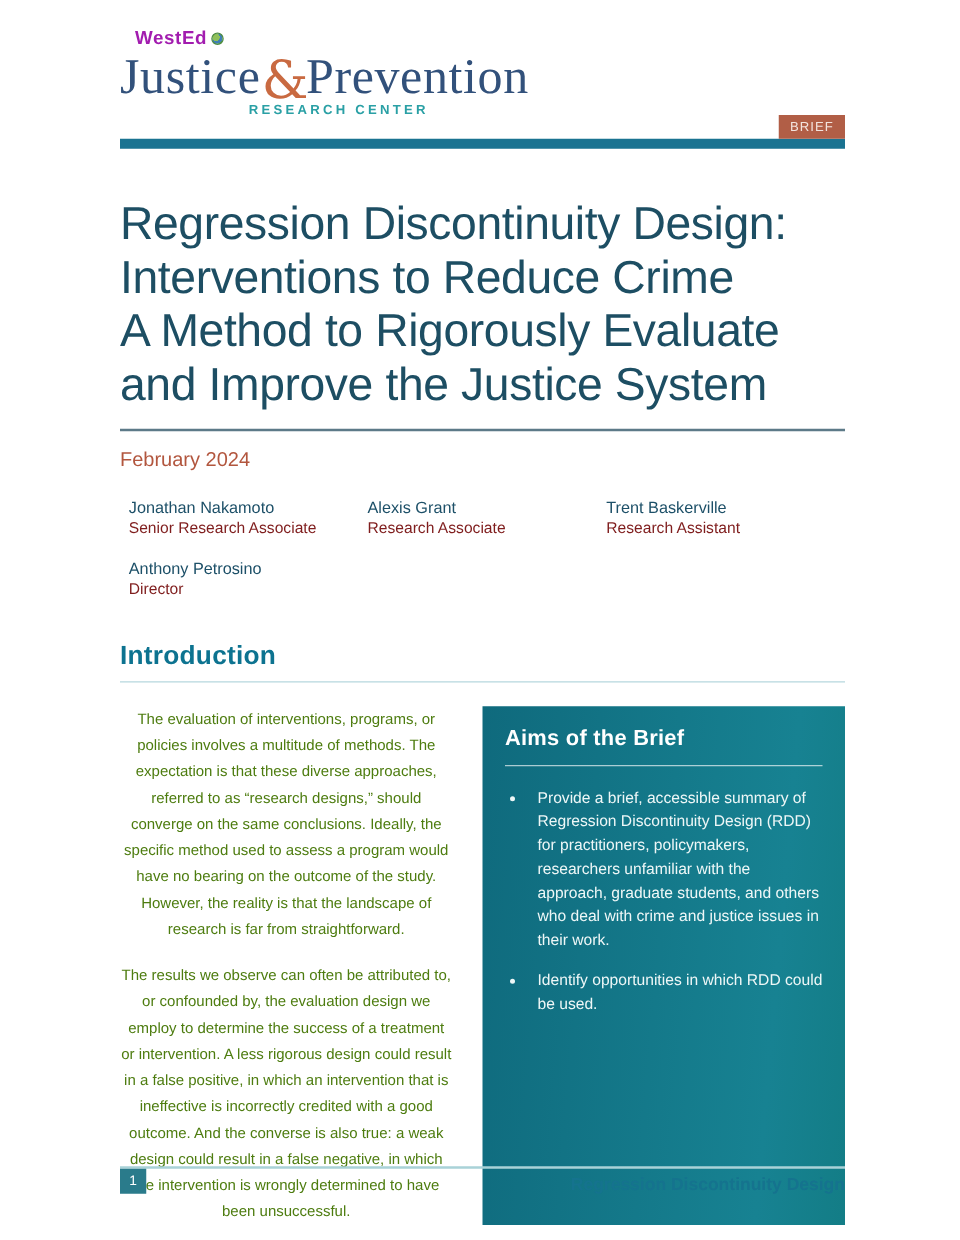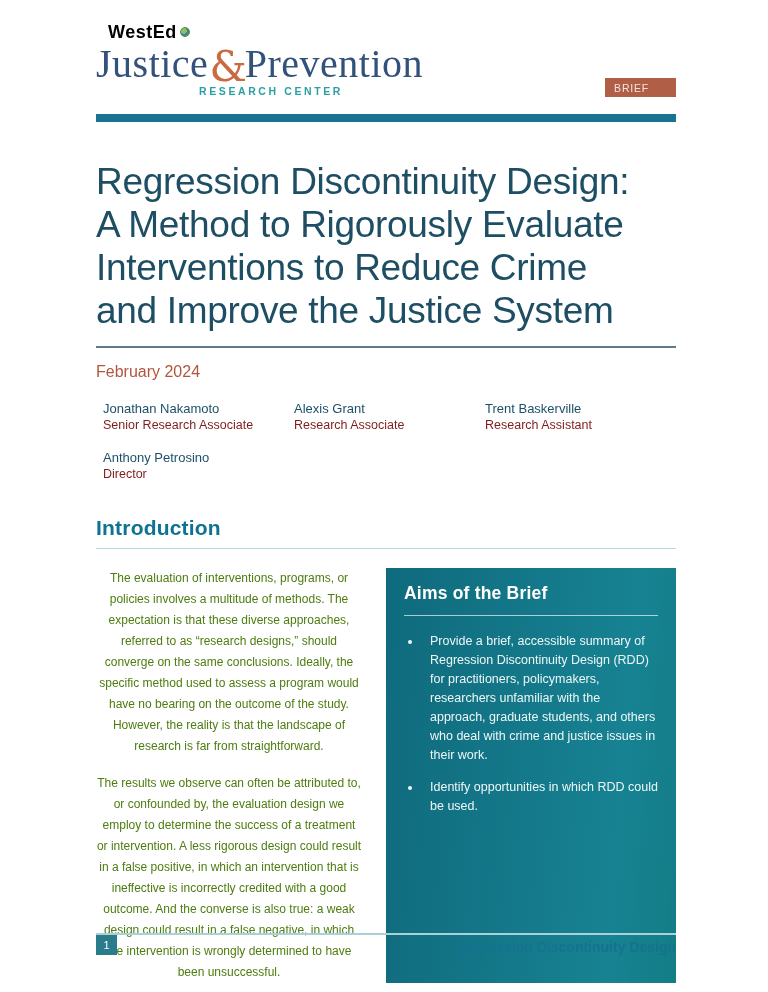--- a/index.html
+++ b/index.html
@@ -11,21 +11,21 @@
     height: 992px;
     background: #ffffff;
     overflow: hidden;
   }
   .content { padding: 0 92px 0 96px; }
 
   
   .logo-block { margin-top: 23px; line-height: 1; }
   .logo-top { margin-left: 12px; display: flex; align-items: center; gap: 3px; }
   .logo-org {
-    font-size: 18px; font-weight: bold; color: #000000;
+    font-size: 15px; font-weight: bold; color: #a21caf;
     letter-spacing: 0.5px;
   }
   .globe-icon {
     display: inline-block; width: 10px; height: 10px; border-radius: 50%;
     background: radial-gradient(circle at 35% 35%, #8fc05a 0 40%, #3f7fb5 41% 70%, #5aa04a 71%);
     border: 1px solid #4c8a3f;
   }
   .logo-main { font-family: "Liberation Serif", serif; color: #32517b; margin-top: 1px; white-space: nowrap; }
   .logo-justice, .logo-prevention { font-size: 40px; letter-spacing: 0.5px; }
   .logo-amp {
@@ -33,24 +33,24 @@
     position: relative; top: 4px; margin: 0 -2px 0 1px;
   }
   .logo-sub {
     font-size: 10.5px; letter-spacing: 2.6px; color: #2aa0a5; font-weight: bold;
     margin-left: 103px; margin-top: 2px;
   }
 
   
   .bar-wrap { position: relative; margin-top: 17px; }
   .brief-badge {
-    position: absolute; right: 0; bottom: 25px;
+    position: absolute; right: 0; bottom: 8px;
     background: #b15e46; color: #f3e3dd;
     font-size: 10.5px; letter-spacing: 0.8px;
-    padding: 4px 27px 3px 9px;
+    padding: 4px 9px 3px 9px;
   }
   .teal-bar { height: 8px; background: #1a7391; }
 
   
   .doc-title {
     margin-top: 38px;
     color: #1d4e63;
     font-size: 37px;
     line-height: 43px;
     font-weight: 500;
@@ -134,22 +134,22 @@
       <div class="logo-sub">RESEARCH CENTER</div>
     </div>
 
     <div class="bar-wrap">
       <div class="brief-badge">BRIEF</div>
       <div class="teal-bar"></div>
     </div>
 
     <div class="doc-title">
       <div>Regression Discontinuity Design:</div>
+      <div>Interventions to Reduce Crime</div>
       <div>A Method to Rigorously Evaluate</div>
-      <div>Interventions to Reduce Crime</div>
       <div>and Improve the Justice System</div>
     </div>
     <hr class="title-rule">
 
     <div class="date-line">February 2024</div>
 
     <div class="authors">
       <div class="author-row">
         <div class="author">
           <div class="author-name">Jonathan Nakamoto</div>

